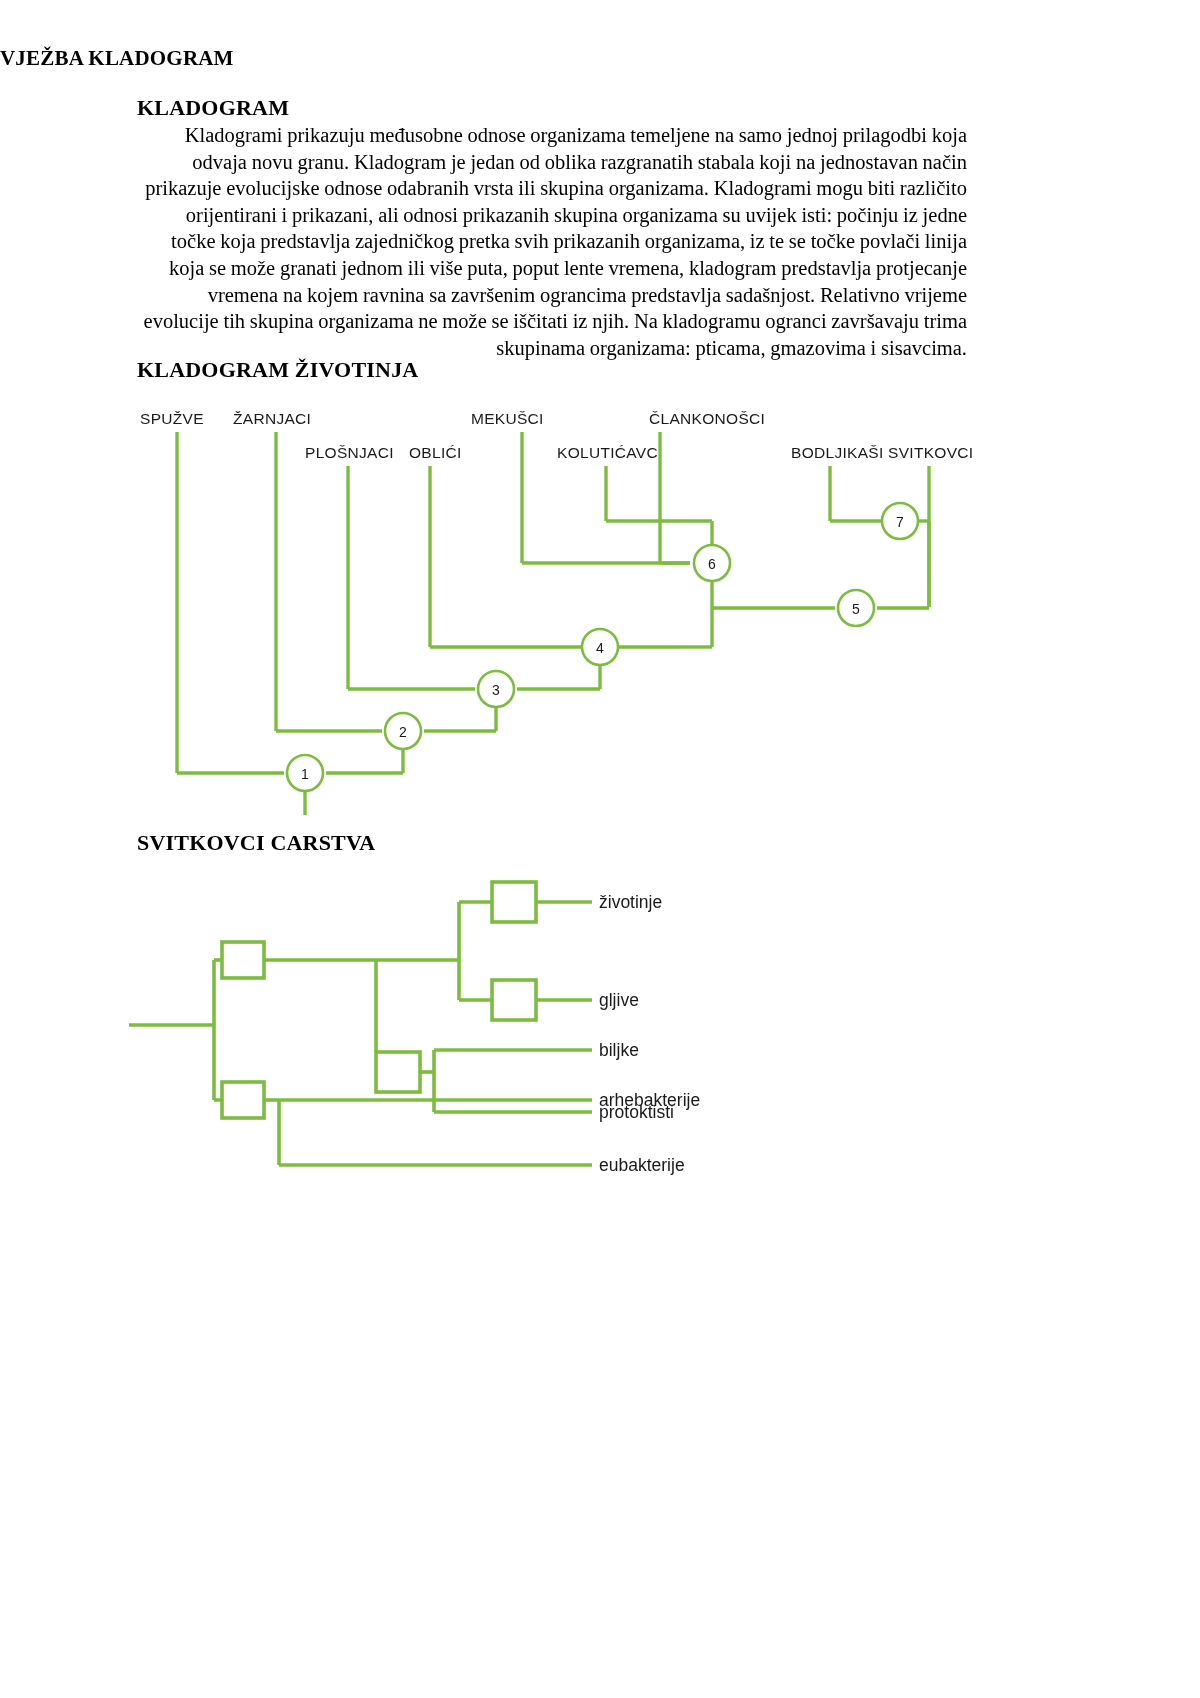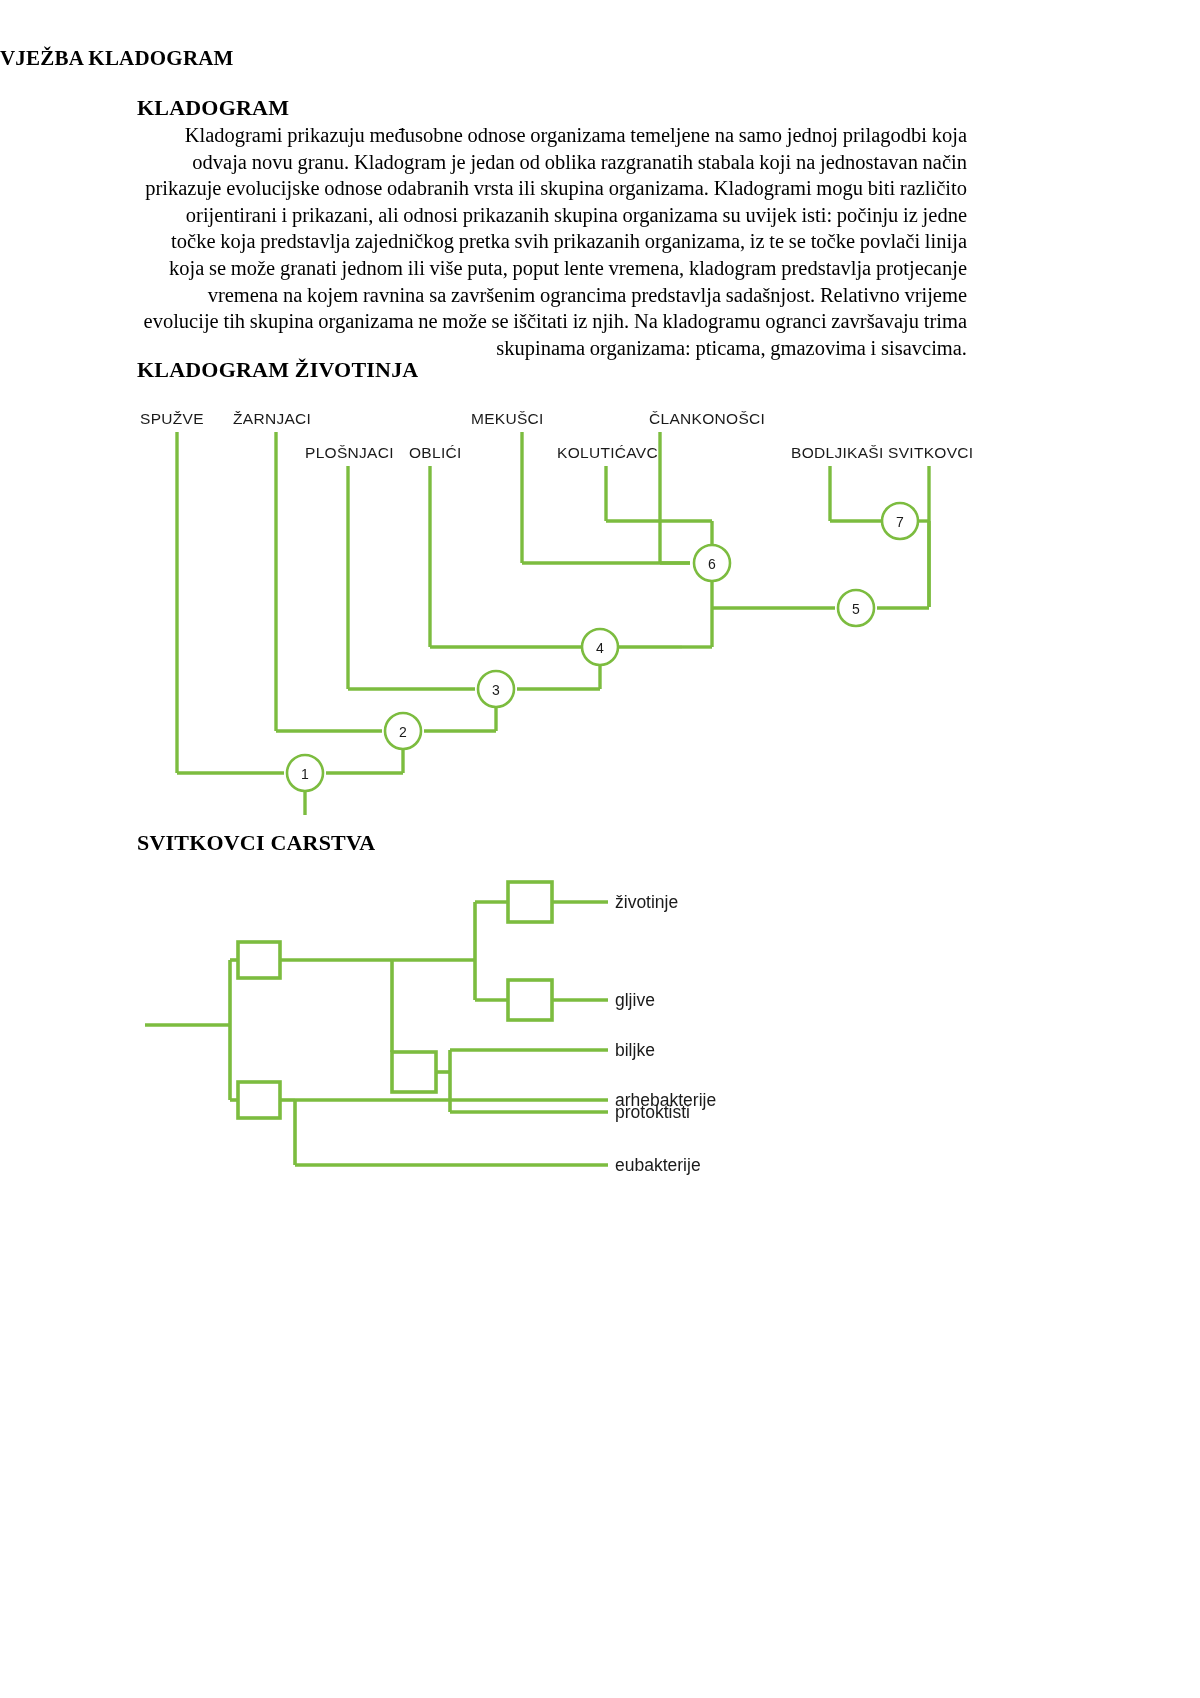--- a/index.html
+++ b/index.html
@@ -90,21 +90,21 @@
   }
   .node-circle {
     fill: #ffffff;
     stroke: #7cbc3f;
     stroke-width: 2.6;
   }
 
   
   #cladogram-kingdoms {
     position: absolute;
-    left: 120px; top: 860px;
+    left: 104px; top: 860px;
     width: 900px;
     height: 330px;
   }
   #cladogram-kingdoms svg { display:block; }
   .branch2 {
     stroke: #7cbc3f;
     stroke-width: 3.6;
     fill: none;
   }
   .box-node {

